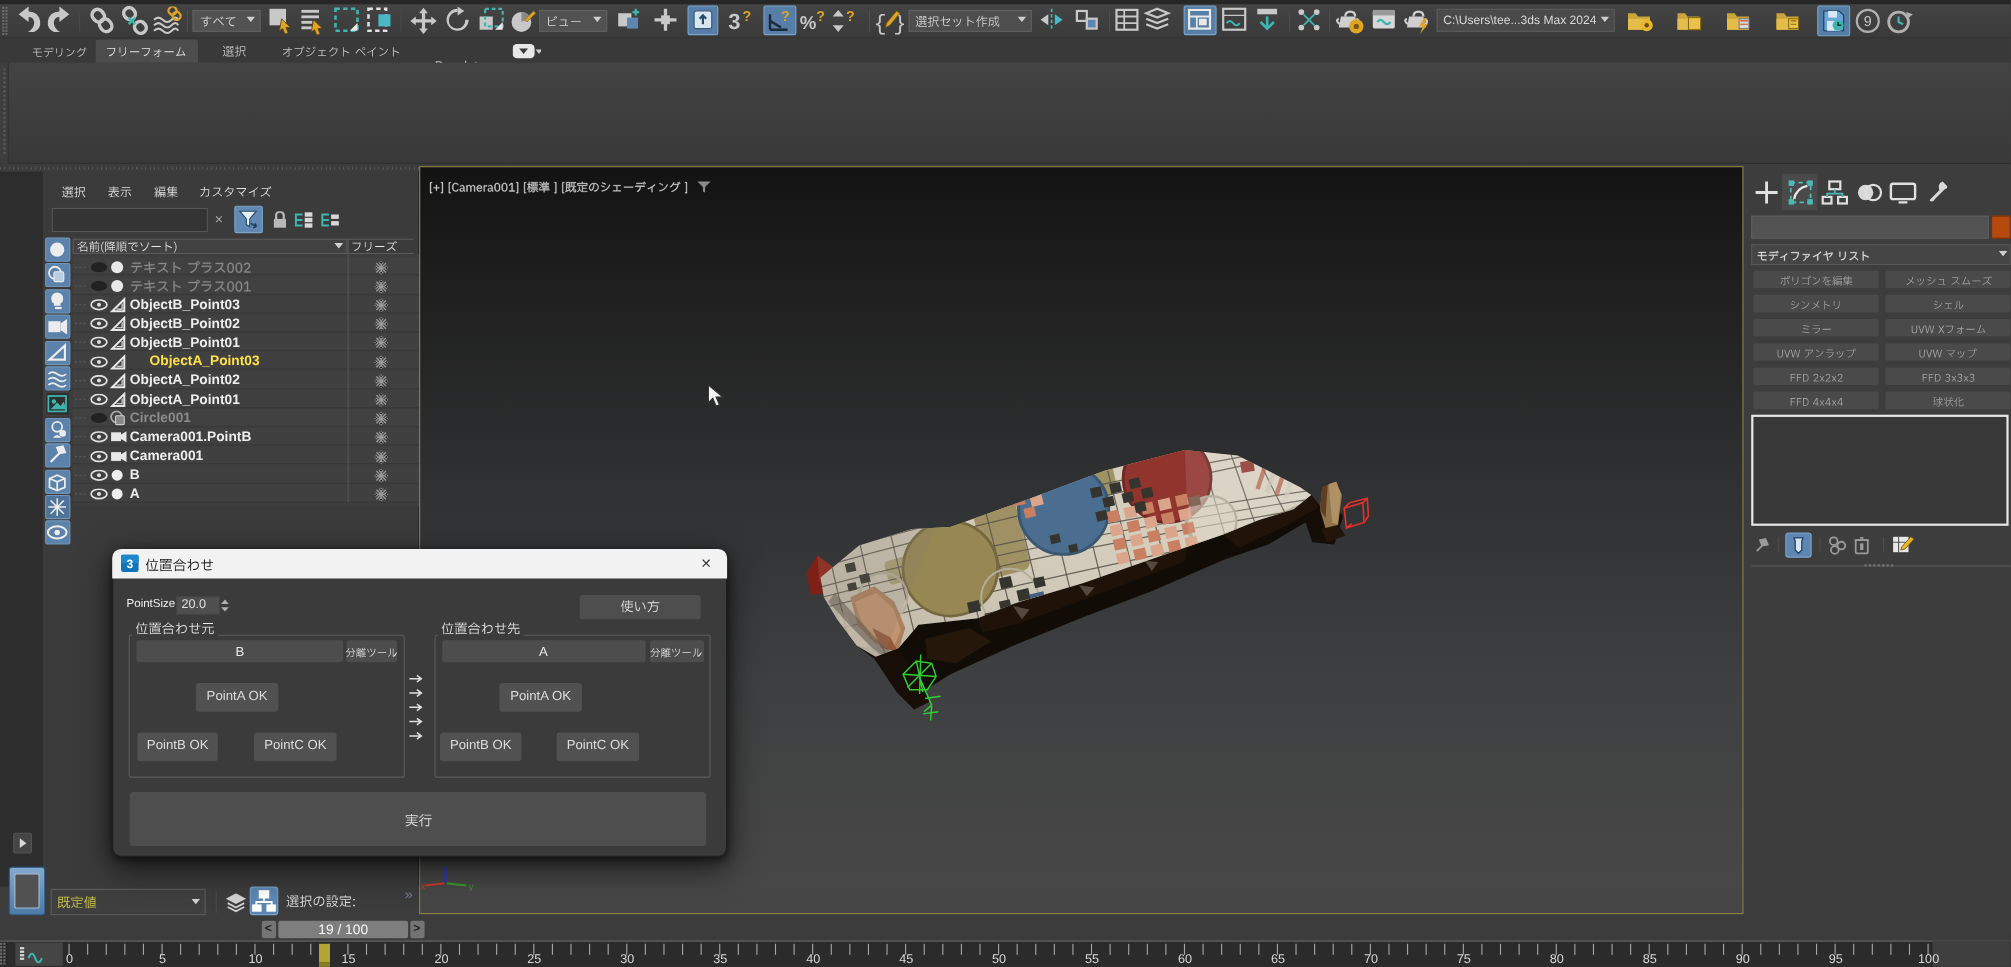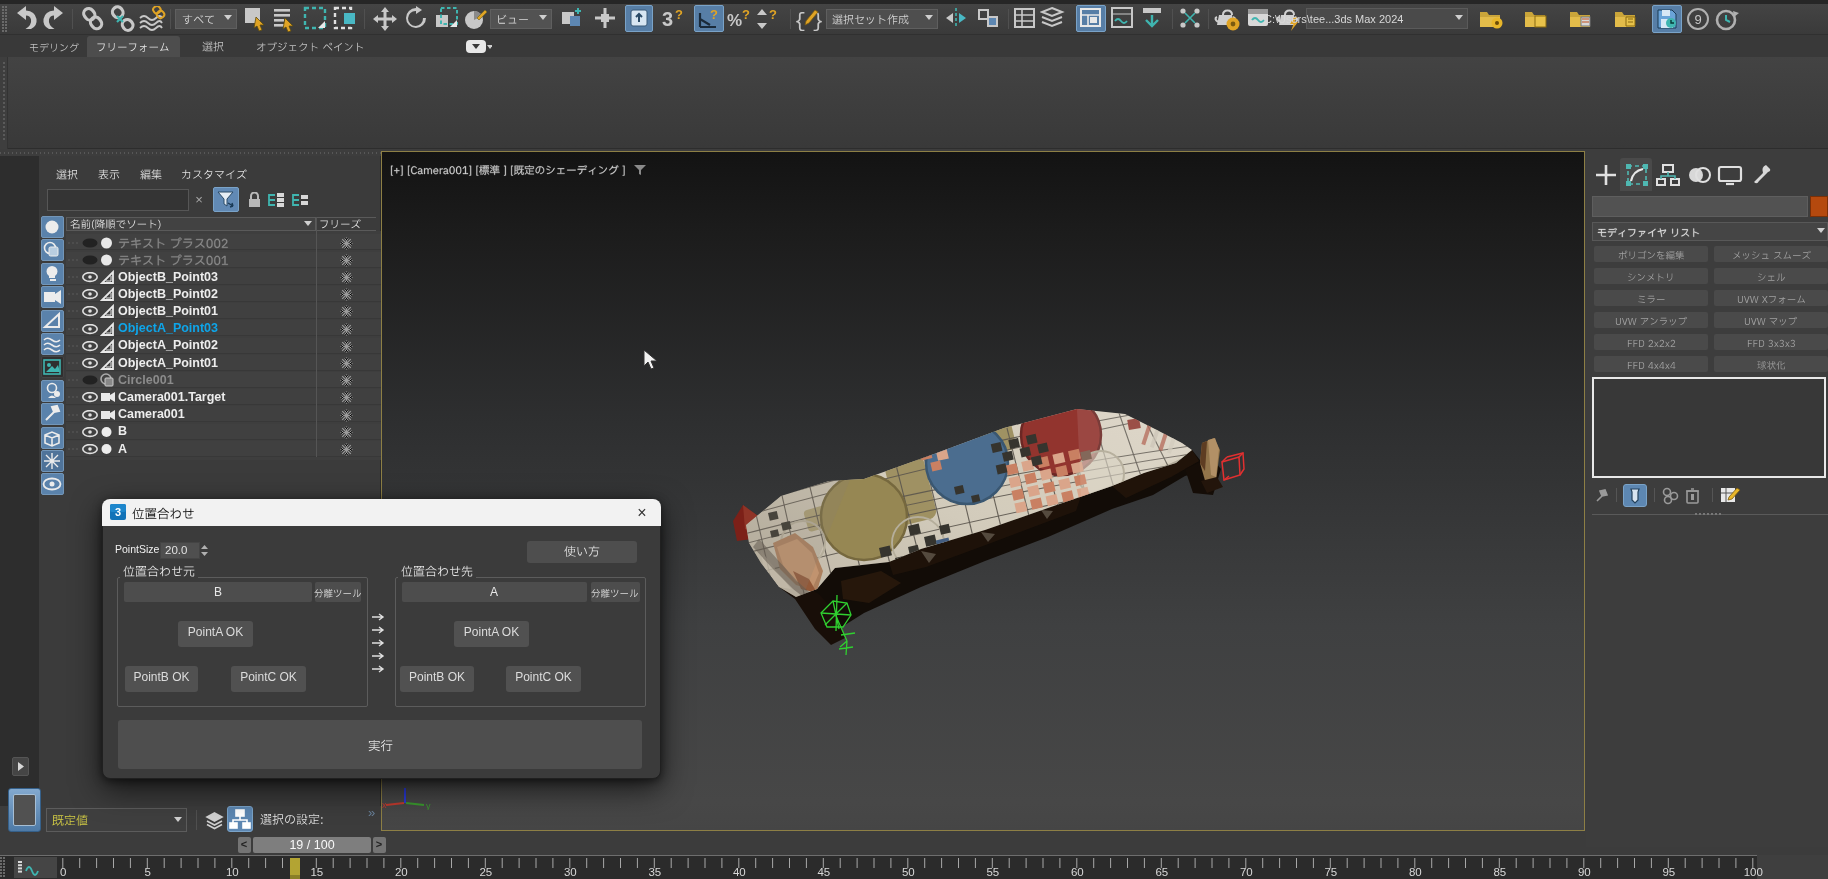--- a/index.html
+++ b/index.html
@@ -218,21 +218,21 @@
       <rect x="2" y="3" width="20" height="17" rx="2" fill="#d8d8d8"></rect>
       <rect x="2" y="3" width="20" height="5" fill="#9a9a9a"></rect>
       <path d="M6 14 q3 -4 6 0 t6 0" stroke="#3fb5b0" stroke-width="2" fill="none"></path>
     </svg>
 <svg style="position:absolute;left:1276px;top:6px;" width="28" height="26" viewBox="0 0 28 26">
       <path d="M5 9 h13 l2 10 h-17 Z" fill="#cfcfcf"></path>
       <path d="M3 11 q-3.5 1.5 1 5 M19 11 q4 1.5 1 5 M9 9 q0 -4.5 4.5 -4.5 q4.5 0 4.5 4.5" stroke="#cfcfcf" stroke-width="2" fill="none"></path>
       <path d="M18 11 L14 18 L17.5 18 L15 25 L22 16 L18.5 16 L21 11 Z" fill="#e0a425"></path>
     </svg>
 <div style="position:absolute;left:1306px;top:8px;width:162px;height:21px;background:#4a4a4a;border:1px solid #5a5a5a;"></div>
-<div style="position:absolute;top:10.9px;font:11px 'Liberation Sans',sans-serif;color:#d8d8d8;white-space:pre;line-height:16px;left:1264px;">C:\Users\tee...3ds Max 2024</div>
+<div style="position:absolute;top:10.9px;font:11px 'Liberation Sans',sans-serif;color:#d8d8d8;white-space:pre;line-height:16px;left:1312px;">C:\Users\tee...3ds Max 2024</div>
 <svg style="position:absolute;left:1455px;top:15px;" width="10" height="8" viewBox="0 0 10 8">
       <path d="M0 0 L8 0 L4 5 Z" fill="#cfcfcf"></path>
     </svg>
 <svg style="position:absolute;left:1478px;top:6px;" width="28" height="26" viewBox="0 0 28 26">
       <path d="M2 6 L9 6 L11 9 L22 9 L22 21 L2 21 Z" fill="#caa53a"></path>
       <path d="M2 11 L22 11 L22 21 L2 21 Z" fill="#e3bc4a"></path>
       <circle cx="19" cy="17" r="5.5" fill="#e8b62a"></circle>
       <circle cx="19" cy="17" r="2" fill="#6a4a08"></circle>
     </svg>
 <svg style="position:absolute;left:1523px;top:6px;" width="28" height="26" viewBox="0 0 28 26">
@@ -482,21 +482,21 @@
       <path d="M0 1 L12 1" stroke="#5a5a5a" stroke-width="1" stroke-dasharray="2 2"></path>
     </svg>
 <svg style="position:absolute;left:82px;top:324px;" width="17" height="11" viewBox="0 0 17 11">
       <ellipse cx="8" cy="5" rx="7.2" ry="4.4" fill="none" stroke="#e0e0e0" stroke-width="1.6"></ellipse>
       <circle cx="8" cy="5" r="1.8" fill="#e0e0e0"></circle>
     </svg>
 <svg style="position:absolute;left:100px;top:322px;" width="16" height="15" viewBox="0 0 16 15">
       <path d="M2 13 L13 13 L13 2 Z" fill="none" stroke="#e8e8e8" stroke-width="1.8"></path>
       <path d="M6 11 L11 11 L11 6" fill="none" stroke="#e8e8e8" stroke-width="1"></path>
     </svg>
-<div style="position:absolute;top:319.2px;font:bold 12.5px 'Liberation Sans',sans-serif;color:#0ea5e9;white-space:pre;line-height:19px;left:118px;">ObjectA_Point03</div>
+<div style="position:absolute;top:319.2px;font:bold 12.5px 'Liberation Sans',sans-serif;color:#fde047;white-space:pre;line-height:19px;left:136px;">ObjectA_Point03</div>
 <svg style="position:absolute;left:340px;top:323px;" width="13" height="13" viewBox="0 0 13 13">
       <g stroke="#9a9a9a" stroke-width="1.2">
         <path d="M6.5 0.5 V12.5 M0.5 6.5 H12.5 M2.2 2.2 L10.8 10.8 M10.8 2.2 L2.2 10.8"></path>
       </g>
       <g stroke="#9a9a9a" stroke-width="1">
         <path d="M4.5 1.5 L6.5 3.5 L8.5 1.5 M4.5 11.5 L6.5 9.5 L8.5 11.5 M1.5 4.5 L3.5 6.5 L1.5 8.5 M11.5 4.5 L9.5 6.5 L11.5 8.5"></path>
       </g>
     </svg>
 <div style="position:absolute;left:66px;top:338px;width:315px;height:16px;background:#404040;border-bottom:1px solid #383838;"></div>
 <svg style="position:absolute;left:68px;top:345px;" width="14" height="3" viewBox="0 0 14 3">
@@ -565,21 +565,21 @@
       <path d="M0 1 L12 1" stroke="#5a5a5a" stroke-width="1" stroke-dasharray="2 2"></path>
     </svg>
 <svg style="position:absolute;left:82px;top:392px;" width="17" height="11" viewBox="0 0 17 11">
       <ellipse cx="8" cy="5" rx="7.2" ry="4.4" fill="none" stroke="#e0e0e0" stroke-width="1.6"></ellipse>
       <circle cx="8" cy="5" r="1.8" fill="#e0e0e0"></circle>
     </svg>
 <svg style="position:absolute;left:100px;top:391px;" width="17" height="12" viewBox="0 0 17 12">
       <rect x="1" y="2" width="9" height="8" fill="#e8e8e8"></rect>
       <path d="M10 4 L15 1 L15 11 L10 8 Z" fill="#e8e8e8"></path>
     </svg>
-<div style="position:absolute;top:388.0px;font:bold 12.5px 'Liberation Sans',sans-serif;color:#ededed;white-space:pre;line-height:19px;left:118px;">Camera001.Target</div>
+<div style="position:absolute;top:388.0px;font:bold 12.5px 'Liberation Sans',sans-serif;color:#ededed;white-space:pre;line-height:19px;left:118px;">Camera001.PointB</div>
 <svg style="position:absolute;left:340px;top:391px;" width="13" height="13" viewBox="0 0 13 13">
       <g stroke="#9a9a9a" stroke-width="1.2">
         <path d="M6.5 0.5 V12.5 M0.5 6.5 H12.5 M2.2 2.2 L10.8 10.8 M10.8 2.2 L2.2 10.8"></path>
       </g>
       <g stroke="#9a9a9a" stroke-width="1">
         <path d="M4.5 1.5 L6.5 3.5 L8.5 1.5 M4.5 11.5 L6.5 9.5 L8.5 11.5 M1.5 4.5 L3.5 6.5 L1.5 8.5 M11.5 4.5 L9.5 6.5 L11.5 8.5"></path>
       </g>
     </svg>
 <div style="position:absolute;left:66px;top:406px;width:315px;height:16px;background:#404040;border-bottom:1px solid #383838;"></div>
 <svg style="position:absolute;left:68px;top:414px;" width="14" height="3" viewBox="0 0 14 3">

